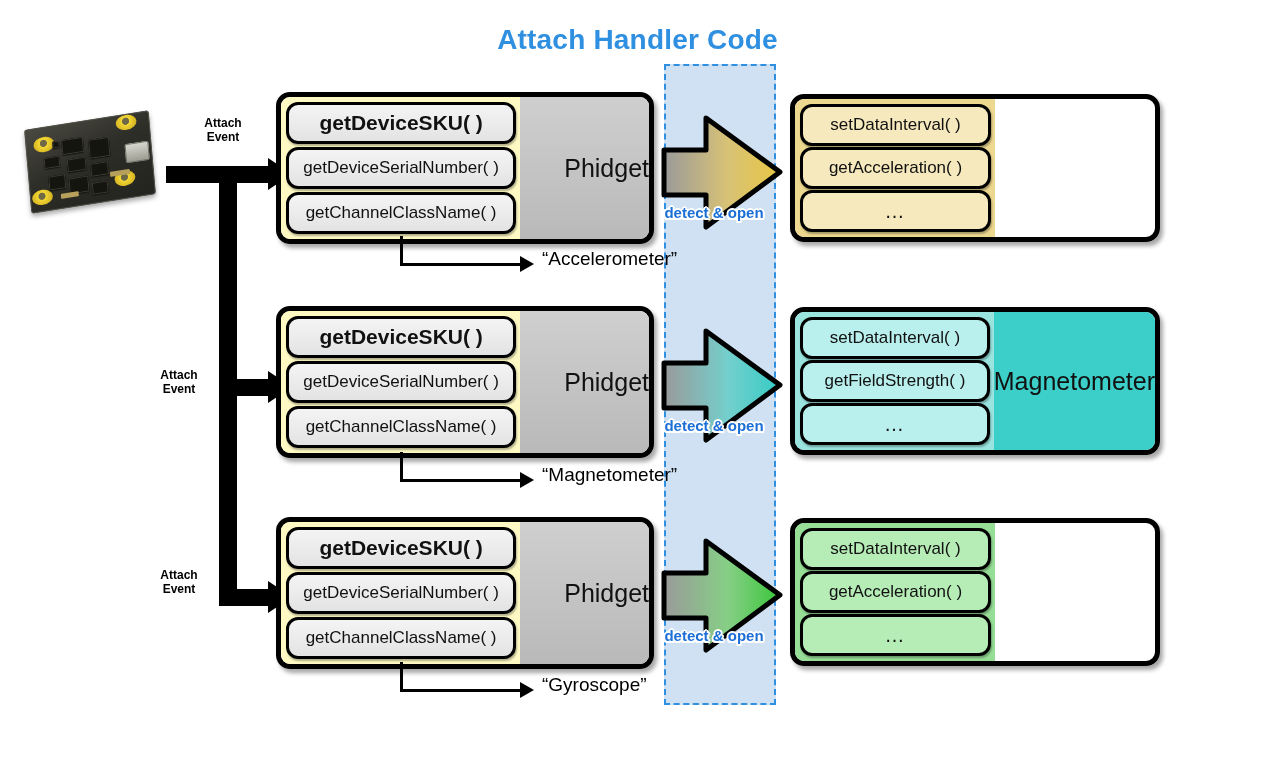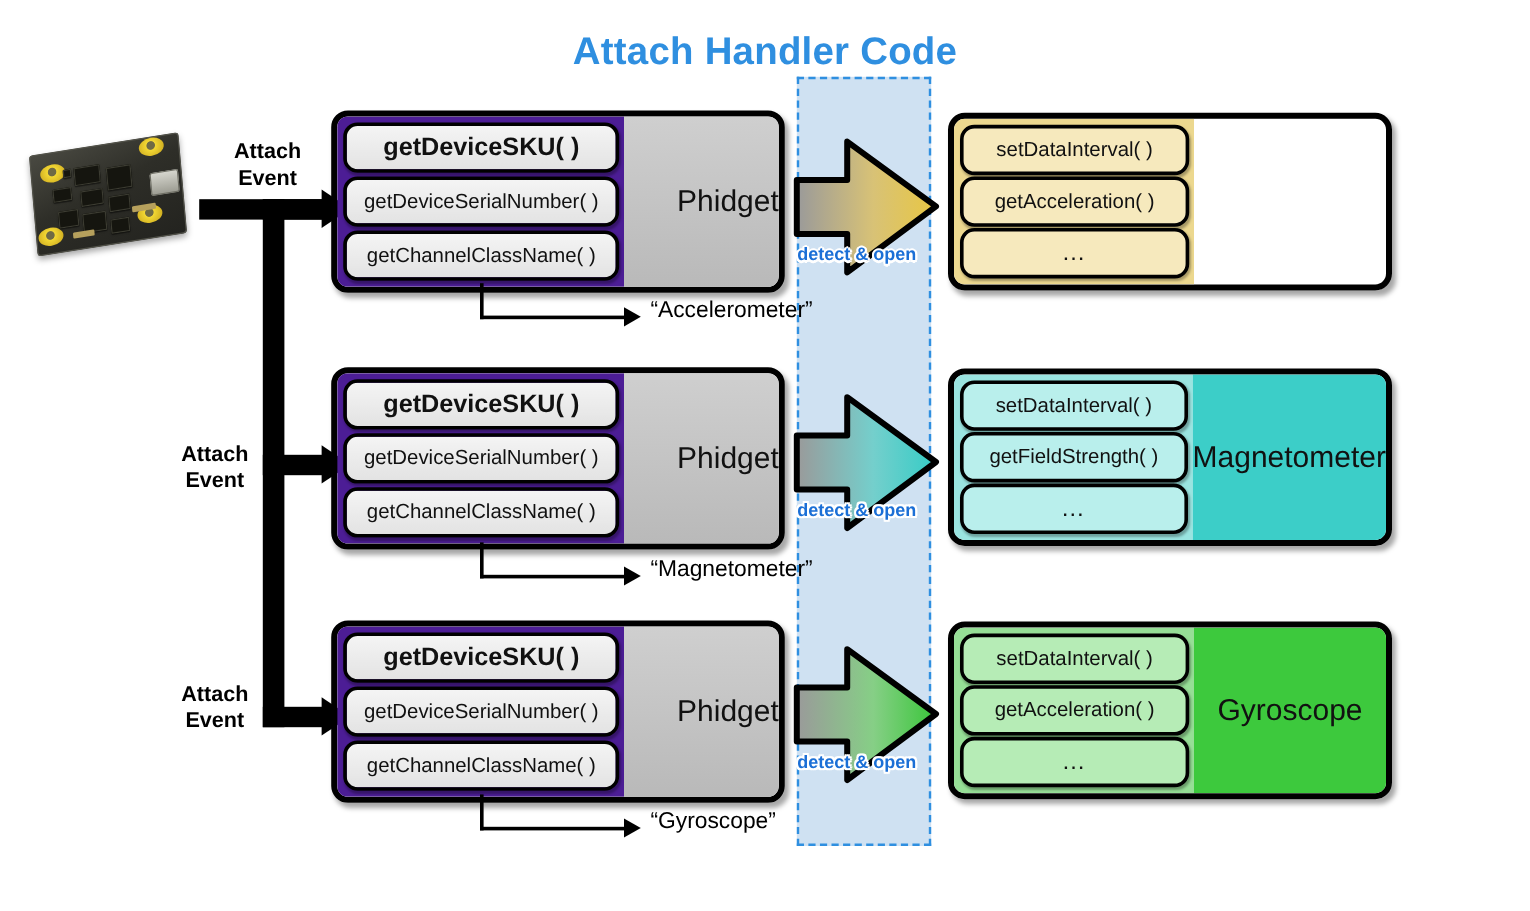--- a/index.html
+++ b/index.html
@@ -16,21 +16,21 @@
     height: 759px;
     background: #ffffff;
   }
 
   
   .title {
     position: absolute;
     left: 0; right: 0;
     top: 24px;
     text-align: center;
-    font-size: 32px;
+    font-size: 28px;
     font-weight: bold;
     color: #2f8fe0;
     letter-spacing: 0.2px;
   }
 
   
   .handler-zone {
     position: absolute;
     left: 664px;
     top: 64px;
@@ -119,21 +119,21 @@
     width: 0; height: 0;
     border-left: 24px solid #000;
     border-top: 16px solid transparent;
     border-bottom: 16px solid transparent;
   }
 
   .attach-label {
     position: absolute;
     width: 110px;
     text-align: center;
-    font-size: 18px;
+    font-size: 12px;
     font-weight: bold;
     line-height: 1.2;
     color: #000;
   }
 
   
   .box {
     position: absolute;
     border: 5px solid #000;
     border-radius: 14px;
@@ -166,21 +166,21 @@
     font-size: 17px;
     color: #111;
     white-space: nowrap;
     box-shadow: 1px 2px 2px rgba(0,0,0,.3);
   }
   .pill.big { font-size: 21px; font-weight: bold; }
   .pill.dots { font-size: 20px; letter-spacing: 2px; }
 
   
   .phidget { left: 276px; width: 378px; }
-  .phidget .left-col { background: #4c1d95; }
+  .phidget .left-col { background: #fef9c3; }
   .phidget .right-col { background: linear-gradient(180deg,#cfcfcf,#b9b9b9); padding-left: 44px; }
   .phidget .pill { background: linear-gradient(180deg,#f4f4f4,#e3e3e3); }
 
   
   .channel { left: 790px; width: 370px; }
   .channel .left-col { width: 200px; }
 
   .ch-accel .left-col   { background: #ecd88f; }
   .ch-accel .right-col  { background: #d9b42e; }
   .ch-accel .pill       { background: #f6e9bd; }
@@ -413,16 +413,15 @@
     </svg>
     <div class="arrow-text">detect &amp; open</div>
   </div>
 
   <div class="box channel ch-gyro" style="top:518px; height:148px;">
     <div class="left-col">
       <div class="pill">setDataInterval( )</div>
       <div class="pill">getAcceleration( )</div>
       <div class="pill dots">…</div>
     </div>
-    <div class="right-col">Gyroscope</div>
   </div>
 
 </div>
 
 </body></html>

